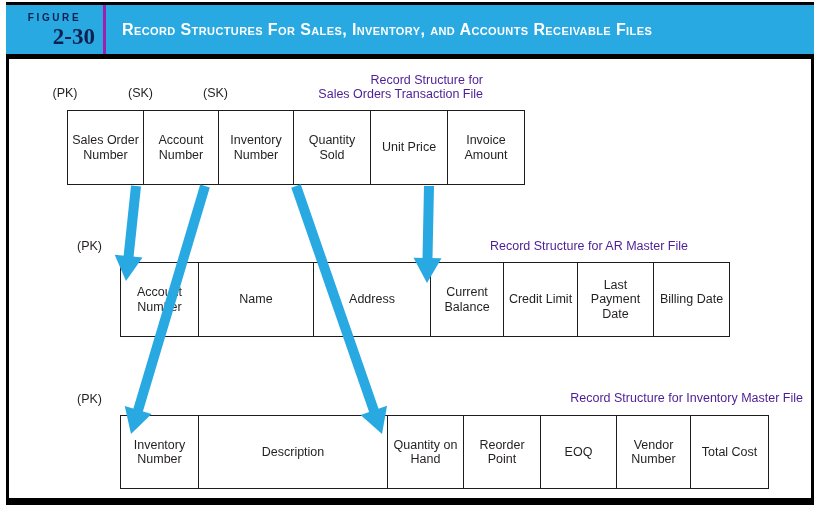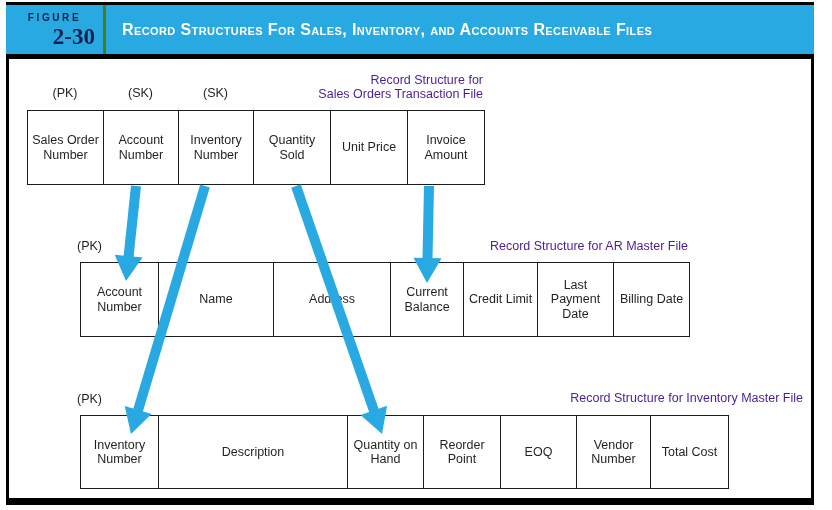--- a/index.html
+++ b/index.html
@@ -6,34 +6,34 @@
   body{font-family:"Liberation Sans", sans-serif;}
   .stage{position:relative;width:832px;height:510px;background:#ffffff;overflow:hidden;}
 
   
   .fig-frame{position:absolute;left:6px;top:2px;width:808px;height:503px;box-sizing:border-box;
     border-left:3px solid #000;border-right:3px solid #000;border-bottom:7px solid #000;}
 
   
   .header{position:absolute;left:6px;top:2px;width:808px;height:57px;box-sizing:border-box;
     background:#29a9e1;border-top:3px solid #000;border-bottom:5px solid #000;display:flex;}
-  .badge{width:100px;box-sizing:border-box;border-right:3px solid #4d7c0f;padding-top:7px;}
+  .badge{width:100px;box-sizing:border-box;border-right:3px solid #a21caf;padding-top:7px;}
   .badge-label{font-size:10px;font-weight:bold;letter-spacing:2.6px;text-align:center;color:#0e2050;}
   .badge-number{font-family:"Liberation Serif", serif;font-size:23px;font-weight:bold;color:#0e2050;
     text-align:right;padding-right:8px;margin-top:1px;}
   .title{flex:1;display:flex;align-items:center;padding-left:16px;color:#ffffff;
     font-size:16px;font-weight:bold;font-variant:small-caps;letter-spacing:0.4px;}
 
   
   .keylabel{position:absolute;font-size:12.5px;color:#231f20;height:14px;line-height:14px;}
   .kcenter{text-align:center;}
   .caption{position:absolute;font-size:12.5px;color:#4c1d95;line-height:14px;text-align:right;width:300px;}
 
   
-  .tbl{position:absolute;display:inline-flex;background:#ffffff;border:1.5px solid #1c1c1c;z-index:1;}
+  .tbl{position:absolute;display:inline-flex;background:#ffffff;border:1.5px solid #1c1c1c;z-index:1;margin-left:40px;}
   .cell{box-sizing:border-box;flex:0 0 auto;display:flex;align-items:center;justify-content:center;
     text-align:center;font-size:12.5px;line-height:1.16;color:#231f20;
     border-right:1.5px solid #1c1c1c;padding:0 3px;height:73px;}
   .cell:last-child{border-right:none;}
   #t1 .cell, #t2 .cell{height:73px;}
   #t3 .cell{height:72px;}
 
   #t1 .cell:nth-child(1){width:76px}#t1 .cell:nth-child(2){width:75px}#t1 .cell:nth-child(3){width:75px}
   #t1 .cell:nth-child(4){width:77px}#t1 .cell:nth-child(5){width:77px}#t1 .cell:nth-child(6){width:76px}
 

